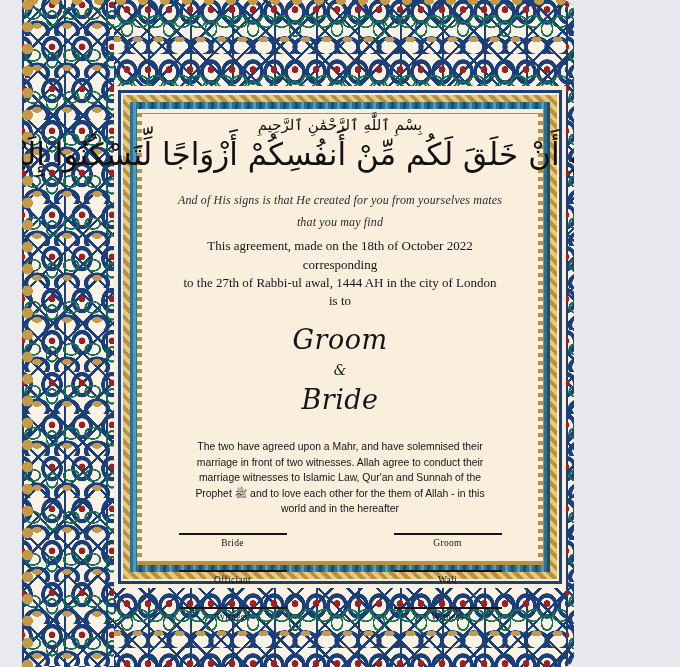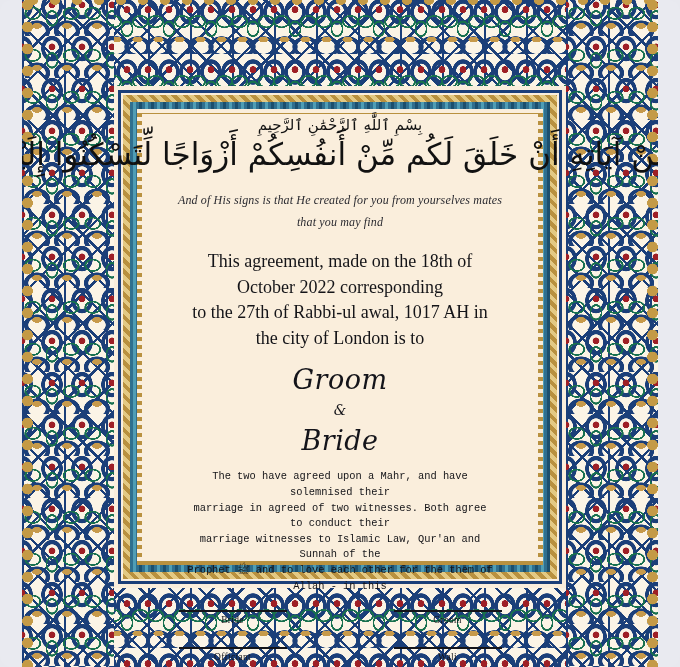--- a/index.html
+++ b/index.html
@@ -3,21 +3,21 @@
 <meta charset="utf-8">
 <style>
   html,body{margin:0;padding:0;}
   body{
     width:680px;height:667px;overflow:hidden;
     background:#e8e9ef;
     font-family:"Liberation Serif", serif;
   }
 
   
-  #page{position:relative;width:680px;height:667px;overflow:hidden;background:#e9eaf0;border-radius:12px;}
+  #page{position:relative;width:574px;height:667px;overflow:hidden;background:#e9eaf0;border-radius:12px;}
 
   
   #certificate{
     position:absolute;left:22px;top:-6px;width:636px;height:686px;
     background:#faeedc;
     overflow:hidden;
   }
 
   
   #ornament{position:absolute;inset:0;}
@@ -133,34 +133,34 @@
 
   .translation{
     font-family:Liberation Serif, serif;
     font-style:italic;font-size:12px;line-height:1.85;
     color:#2a2a30;margin-top:14px;max-width:330px;
     letter-spacing:.15px;
   }
 
   .agreement{
     font-family:"Liberation Serif", serif;
-    font-size:18px;line-height:1.42;margin-top:16px;
+    font-size:13px;line-height:1.42;margin-top:4px;
     max-width:320px;color:#141418;
   }
 
   .names{margin-top:12px;font-family:"DejaVu Serif", serif;}
   .name{
     font-size:27px;font-style:italic;line-height:1.25;
     color:#14141a;letter-spacing:.5px;
   }
   .amp{font-size:14px;font-style:italic;line-height:1.9;color:#14141a;}
 
   .clause{
-    font-family:Liberation Mono, monospace;
-    font-size:10.4px;line-height:1.5;margin-top:12px;
+    font-family:Liberation Sans, sans-serif;
+    font-size:10.4px;line-height:1.5;margin-top:22px;
     max-width:310px;color:#141418;
   }
 
   
   #signatures{
     width:100%;margin-top:16px;
     display:grid;grid-template-columns:1fr 1fr;
     row-gap:22px;column-gap:34px;
   }
   .sigcell{display:flex;flex-direction:column;align-items:center;}
@@ -208,34 +208,35 @@
       <div class="bismillah">بِسْمِ ٱللَّٰهِ ٱلرَّحْمَٰنِ ٱلرَّحِيمِ</div>
 
       <div class="ayah">وَمِنْ آيَاتِهِ أَنْ خَلَقَ لَكُم مِّنْ أَنفُسِكُمْ أَزْوَاجًا لِّتَسْكُنُوا إِلَيْهَا</div>
 
       <div class="translation">
         <div>And of His signs is that He created for you from yourselves mates that you may find</div>
       </div>
 
       <div class="agreement">
         <div>This agreement, made on the 18th of October 2022 corresponding</div>
-        <div>to the 27th of Rabbi-ul awal, 1017 AH in the city of London is to</div>
+        <div>to the 27th of Rabbi-ul awal, 1444 AH in the city of London is to</div>
       </div>
 
       <div class="names">
         <div class="name">Groom</div>
         <div class="amp">&amp;</div>
         <div class="name">Bride</div>
       </div>
 
       <div class="clause">
         <div>The two have agreed upon a Mahr, and have solemnised their</div>
-        <div>marriage in agreed of two witnesses. Both agree to conduct their</div>
+        <div>marriage in front of two witnesses. Allah agree to conduct their</div>
         <div>marriage witnesses to Islamic Law, Qur'an and Sunnah of the</div>
         <div>Prophet ﷺ and to love each other for the them of Allah - in this</div>
+        <div>world and in the hereafter</div>
       </div>
 
       <div id="signatures">
         <div class="sigcell">
           <div class="sigline"></div>
           <div class="siglabel">Bride</div>
         </div>
         <div class="sigcell">
           <div class="sigline"></div>
           <div class="siglabel">Groom</div>

